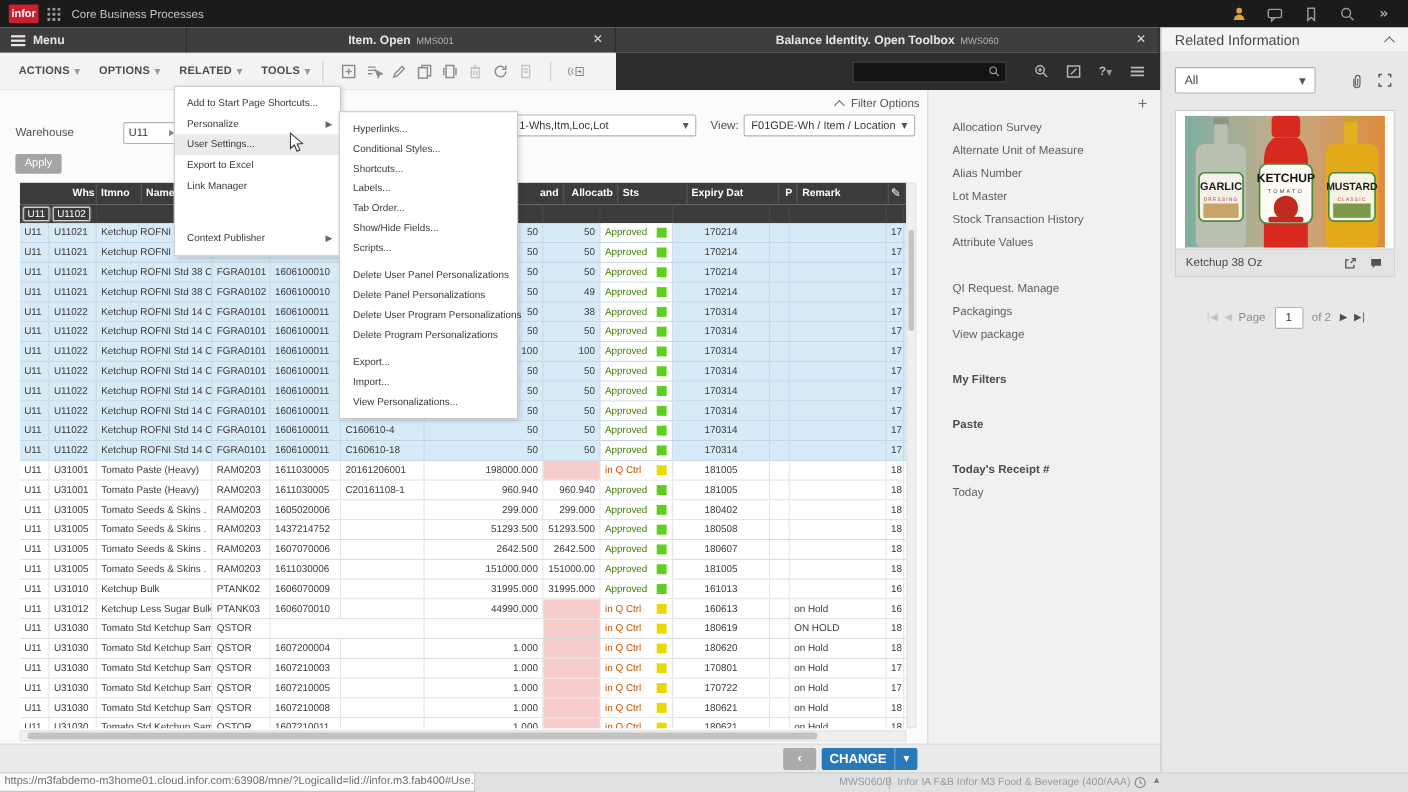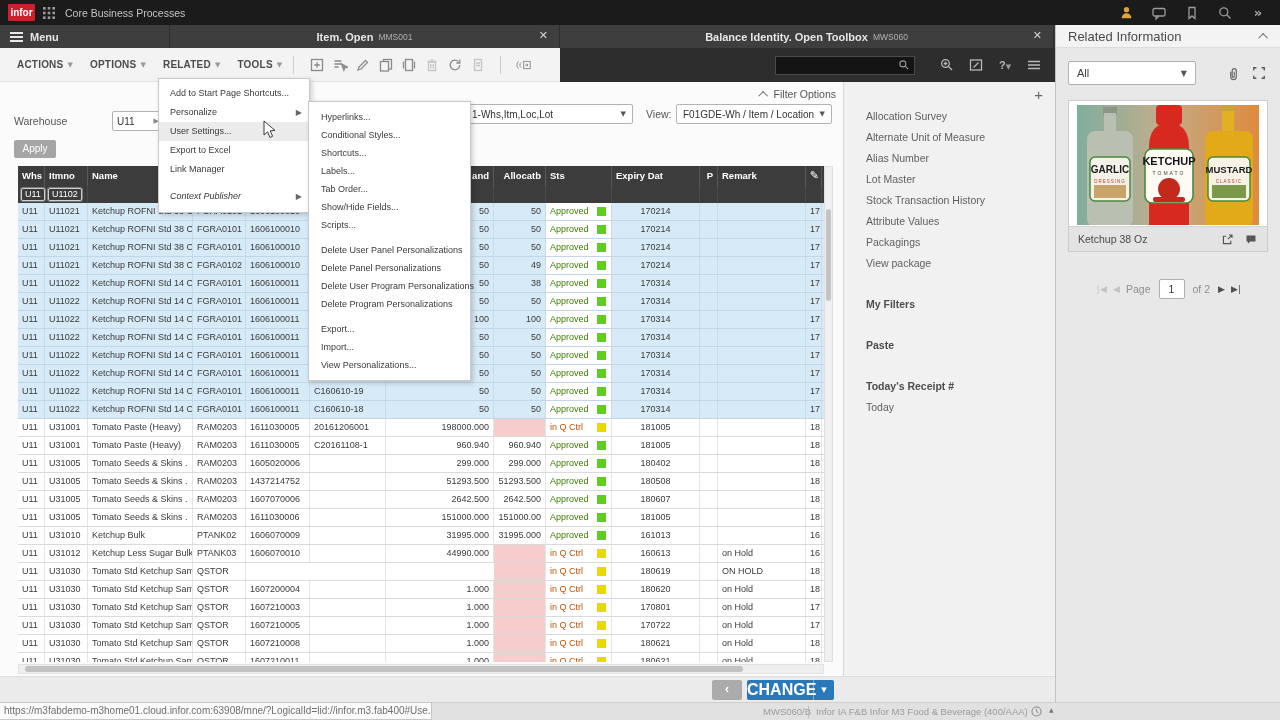--- a/index.html
+++ b/index.html
@@ -106,21 +106,21 @@
   .vthumb{ position:absolute; top:42px; left:1px; width:5px; height:92px; background:#c4c4c4; border-radius:3px; }
   .hscroll{ position:absolute; top:664px; left:18px; width:806px; height:10px; background:#efefef; border:1px solid #e2e2e2; }
   .hthumb{ width:718px; height:6px; background:#c2c2c2; margin:1px 0 0 6px; border-radius:3px; }
 
   
   .footband{ position:absolute; top:676px; left:0; width:1055px; height:26px; background:#ebebeb; border-top:1px solid #ddd; }
   .btn-back{ position:absolute; top:680px; left:712px; width:30px; height:20px; background:#ababab; border-radius:2px;
     color:#fff; font-weight:bold; text-align:center; line-height:19px; font-size:12px; }
   .btn-change{ position:absolute; top:680px; left:747px; width:87px; height:20px; background:#2878ba; border-radius:2px;
     display:flex; color:#fff; }
-  .btn-change .cl{ width:66px; text-align:center; line-height:20px; font-weight:bold; font-size:16px; }
+  .btn-change .cl{ width:66px; text-align:center; line-height:20px; font-weight:bold; font-size:12px; }
   .btn-change .cc{ width:21px; border-left:1px solid rgba(255,255,255,.4); text-align:center; line-height:20px; font-size:7px; }
 
   
   .statusbar{ position:absolute; top:702px; left:0; width:1280px; height:18px; background:#e1e1e1;
     border-top:1px solid #cfcfcf; color:#9a9a9a; font-size:9.5px; }
   .url-tip{ position:absolute; top:-1px; left:0; width:432px; height:18px; background:#fbfbfb;
     border:1px solid #c6c6c6; border-left:none; color:#6f6f6f; font-size:10px; line-height:16px; padding-left:4px;
     white-space:nowrap; overflow:hidden; }
   .sb-prog{ position:absolute; left:763px; top:3px; }
   .sb-div{ position:absolute; left:808px; top:3px; width:1px; height:12px; background:#bcbcbc; }
@@ -145,21 +145,21 @@
   .pgbtn{ font-size:9px; letter-spacing:-2px; }
   .pgbtn.off{ color:#c3c3c3; } .pgbtn.on{ color:#4f4f4f; }
   .pagebox{ width:26px; height:20px; background:#fff; border:1px solid #b0b0b0; border-radius:2px; text-align:center;
     line-height:18px; color:#333; }
 
   
   .toolsmenu{ position:absolute; top:78px; left:158px; width:152px; background:#fff; border:1px solid #c9c9c9;
     box-shadow:2px 2px 5px rgba(0,0,0,.18); padding:5px 0 6px; z-index:50; }
   .tmi{ height:19px; line-height:19px; padding-left:11px; color:#3a3a3a; font-size:9px; position:relative; white-space:nowrap; }
   .tmi.hover{ background:#ebebeb; }
-  .tmi.gap{ margin-top:8px;font-style:italic; }
+  .tmi.gap{ margin-top:28px; }
   .tmi .arrow{ position:absolute; right:7px; top:0; color:#666; font-size:8px; }
   .submenu{ position:absolute; top:101px; left:308px; width:163px; background:#fff; border:1px solid #c9c9c9;
     box-shadow:2px 2px 5px rgba(0,0,0,.18); padding:6px 0; z-index:51; }
   .smi{ height:18px; line-height:18px; padding-left:12px; color:#3a3a3a; font-size:9px; white-space:nowrap; }
   .smi.gap{ margin-top:7px; }
 
   .cursor{ position:absolute; top:120px; left:263px; z-index:100; }
 </style>
 </head>
 <body>
@@ -401,32 +401,33 @@
   <div class="btn-apply">Apply</div>
 
   <div class="linkspanel">
     <div class="lp-plus">+</div>
   <div class="link">Allocation Survey</div>
       <div class="link">Alternate Unit of Measure</div>
       <div class="link">Alias Number</div>
       <div class="link">Lot Master</div>
       <div class="link">Stock Transaction History</div>
       <div class="link">Attribute Values</div>
+      <div class="link gap">QI Request. Manage</div>
       <div class="link">Packagings</div>
       <div class="link">View package</div>
       <div class="link bold gap">My Filters</div>
       <div class="link bold gap">Paste</div>
       <div class="link bold gap">Today's Receipt #</div>
       <div class="link">Today</div>
     </div>
 
   <div class="tablewrap">
     <div class="thead" id="thead">
       <span class="hdr-pencil uicon">✎</span>
-    <div class="th" style="width: 27px;">Whs</div>
+    <div class="th" style="width: 27px; margin-left: 44px;">Whs</div>
         <div class="th" style="width: 43px;">Itmno</div>
         <div class="th" style="width: 105px;">Name</div>
         <div class="th" style="width: 53px;"></div>
         <div class="th" style="width: 64px;"></div>
         <div class="th" style="width: 76px;"></div>
         <div class="th r" style="width: 108px;">and</div>
         <div class="th r" style="width: 52px;">Allocatb</div>
         <div class="th" style="width: 66px;">Sts</div>
         <div class="th" style="width: 88px;">Expiry Dat</div>
         <div class="th r" style="width: 18px;">P</div>
@@ -632,21 +633,21 @@
           <div class="td" style="width: 18px;"></div>
           <div class="td" style="width: 88px;"></div>
           <div class="td" style="width: 16px;">17</div>
         </div>
         <div class="tr hl">
           <div class="td" style="width: 27px;">U11</div>
           <div class="td" style="width: 43px;">U11022</div>
           <div class="td" style="width: 105px;">Ketchup ROFNI Std 14 Oz</div>
           <div class="td" style="width: 53px;">FGRA0101</div>
           <div class="td" style="width: 64px;">1606100011</div>
-          <div class="td" style="width: 76px;">C160610-19</div>
+          <div class="td" style="width: 76px;">C160610-4</div>
           <div class="td r" style="width: 108px;">50</div>
           <div class="td r" style="width: 52px;">50</div>
           <div class="td sts ok" style="width: 66px;">
             <span class="t">Approved</span>
             <span class="sq"></span>
           </div>
           <div class="td c" style="width: 88px;">170314</div>
           <div class="td" style="width: 18px;"></div>
           <div class="td" style="width: 88px;"></div>
           <div class="td" style="width: 16px;">17</div>

